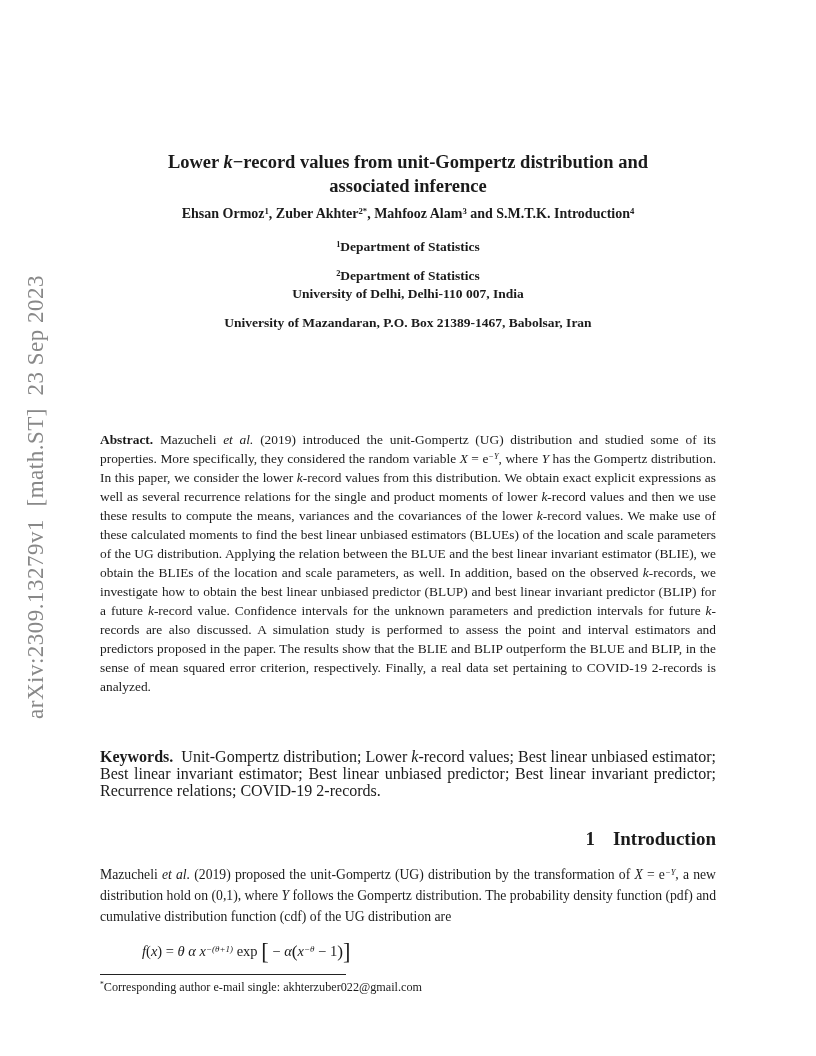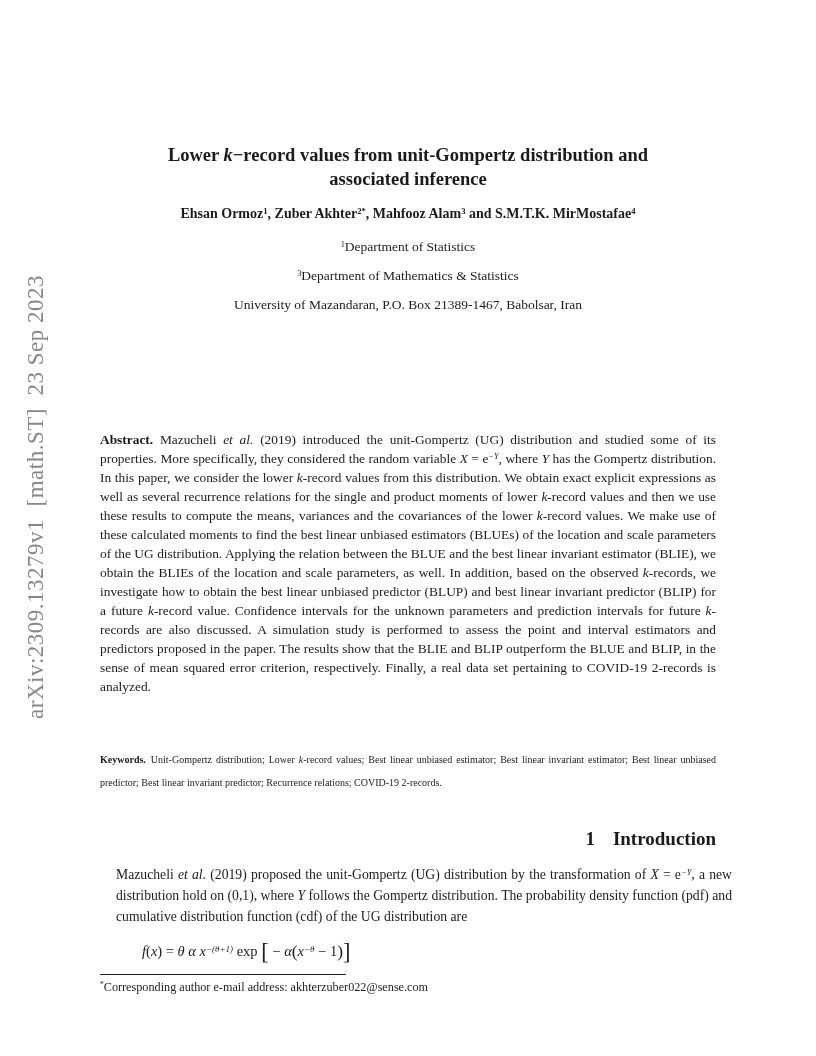--- a/index.html
+++ b/index.html
@@ -16,44 +16,44 @@
   .watermark{
     position:absolute;
     left:36px;top:497px;
     transform:translate(-50%,-50%) rotate(-90deg);
     white-space:nowrap;
     font-size:23px;
     letter-spacing:0.5px;
     color:#888888;
   }
   .title{
-    position:absolute;top:143px;left:0;width:616px;
+    position:absolute;top:150px;left:0;width:616px;
     text-align:center;font-weight:bold;font-size:18.5px;line-height:24px;
   }
   .authors{
     position:absolute;top:206px;left:0;width:616px;
     text-align:center;font-weight:bold;font-size:14px;
   }
   .affiliations{position:absolute;top:238px;left:0;width:616px;text-align:center;font-size:13.5px;}
-  .affil-block{line-height:18px;margin-bottom:11px;}
+  .affil-block{line-height:18px;margin-bottom:11px;font-weight:bold;}
   .abstract{
     position:absolute;top:430px;left:0;width:616px;
     text-align:justify;font-size:13.4px;line-height:19px;
   }
   .keywords{
     position:absolute;top:748px;left:0;width:616px;
-    text-align:justify;font-size:10px;line-height:23px;
+    text-align:justify;font-size:16px;line-height:17px;
   }
   .section-heading{
     position:absolute;top:828px;left:0;width:616px;
     font-weight:bold;font-size:19px;text-align:right;
   }
   .section-heading .secnum{margin-right:18px;}
   .intro{
-    position:absolute;top:864px;left:16px;width:616px;
+    position:absolute;top:864px;left:0;width:616px;
     text-align:justify;font-size:13.7px;line-height:21px;
   }
   .equation{
     position:absolute;top:938px;left:42px;
     font-size:14.5px;line-height:26px;white-space:nowrap;
   }
   .equation .bk{font-size:1.55em;vertical-align:-0.12em;}
   .equation .pr{font-size:1.2em;vertical-align:-0.06em;}
   .footnote-rule{
     position:absolute;top:974px;left:0;width:246px;
@@ -71,28 +71,31 @@
 
   <div class="watermark">arXiv:2309.13279v1 &nbsp;[math.ST] &nbsp;23 Sep 2023</div>
 
   <div class="content">
 
     <div class="title">
       <div><span>Lower </span><span style="font-style: italic;">k</span><span>−record values from unit-Gompertz distribution and</span></div>
       <div>associated inference</div>
     </div>
 
-    <div class="authors"><span>Ehsan Ormoz</span><sup>1</sup><span>, Zuber Akhter</span><sup>2*</sup><span>, Mahfooz Alam</span><sup>3</sup><span> and S.M.T.K. MirMostafae</span><sup>4</sup></div>
+    <div class="authors"><span>Ehsan Ormoz</span><sup>1</sup><span>, Zuber Akhter</span><sup>2*</sup><span>, Mahfooz Alam</span><sup>3</sup><span> and S.M.T.K. Introduction</span><sup>4</sup></div>
 
     <div class="affiliations">
       <div class="affil-block">
         <div><sup>1</sup><span>Department of Statistics</span></div>
       </div>
       <div class="affil-block">
-        <div><sup>3</sup><span>Department of Mathematics &amp; Statistics</span></div>
+        <div><sup>2</sup><span>Department of Statistics</span></div>
+        <div>University of Delhi, Delhi-110 007, India</div>
+      </div>
+      <div class="affil-block">
       </div>
       <div class="affil-block">
         <div>University of Mazandaran, P.O. Box 21389-1467, Babolsar, Iran</div>
       </div>
     </div>
 
     <div class="abstract"><span style="font-weight: 700;">Abstract.</span><span> Mazucheli </span><span style="font-style: italic;">et al.</span><span> (2019) introduced the unit-Gompertz (UG) distribution and studied some of its properties. More specifically, they considered the random variable </span><span style="font-style: italic;">X</span><span> = e</span><sup style="font-style: italic;">−Y</sup><span>, where </span><span style="font-style: italic;">Y</span><span> has the Gompertz distribution. In this paper, we consider the lower </span><span style="font-style: italic;">k</span><span>-record values from this distribution. We obtain exact explicit expressions as well as several recurrence relations for the single and product moments of lower </span><span style="font-style: italic;">k</span><span>-record values and then we use these results to compute the means, variances and the covariances of the lower </span><span style="font-style: italic;">k</span><span>-record values. We make use of these calculated moments to find the best linear unbiased estimators (BLUEs) of the location and scale parameters of the UG distribution. Applying the relation between the BLUE and the best linear invariant estimator (BLIE), we obtain the BLIEs of the location and scale parameters, as well. In addition, based on the observed </span><span style="font-style: italic;">k</span><span>-records, we investigate how to obtain the best linear unbiased predictor (BLUP) and best linear invariant predictor (BLIP) for a future </span><span style="font-style: italic;">k</span><span>-record value. Confidence intervals for the unknown parameters and prediction intervals for future </span><span style="font-style: italic;">k</span><span>-records are also discussed. A simulation study is performed to assess the point and interval estimators and predictors proposed in the paper. The results show that the BLIE and BLIP outperform the BLUE and BLIP, in the sense of mean squared error criterion, respectively. Finally, a real data set pertaining to COVID-19 2-records is analyzed.</span></div>
 
     <div class="keywords"><span style="font-weight: 700;">Keywords.</span><span> Unit-Gompertz distribution; Lower </span><span style="font-style: italic;">k</span><span>-record values; Best linear unbiased estimator; Best linear invariant estimator; Best linear unbiased predictor; Best linear invariant predictor; Recurrence relations; COVID-19 2-records.</span></div>
 
@@ -100,17 +103,17 @@
       <span class="secnum">1</span><span>Introduction</span>
     </div>
 
     <div class="intro"><span>Mazucheli </span><span style="font-style: italic;">et al.</span><span> (2019) proposed the unit-Gompertz (UG) distribution by the transformation of </span><span style="font-style: italic;">X</span><span> = e</span><sup style="font-style: italic;">−Y</sup><span>, a new distribution hold on (0,1), where </span><span style="font-style: italic;">Y</span><span> follows the Gompertz distribution. The probability density function (pdf) and cumulative distribution function (cdf) of the UG distribution are</span></div>
 
     <div class="equation"><span style="font-style: italic;">f</span><span>(</span><span style="font-style: italic;">x</span><span>) = </span><span style="font-style: italic;">θ α x</span><sup style="font-style: italic;">−(θ+1)</sup><span> exp </span><span class="bk">[</span><span> − </span><span style="font-style: italic;">α</span><span class="pr">(</span><span style="font-style: italic;">x</span><sup style="font-style: italic;">−θ</sup><span> − 1</span><span class="pr">)</span><span class="bk">]</span></div>
 
     <div class="footnote-rule"></div>
 
     <div class="footnote">
-      <sup>*</sup><span>Corresponding author e-mail address: akhterzuber022@sense.com</span>
+      <sup>*</sup><span>Corresponding author e-mail single: akhterzuber022@gmail.com</span>
     </div>
 
   </div>
 </div>
 
 </body></html>

